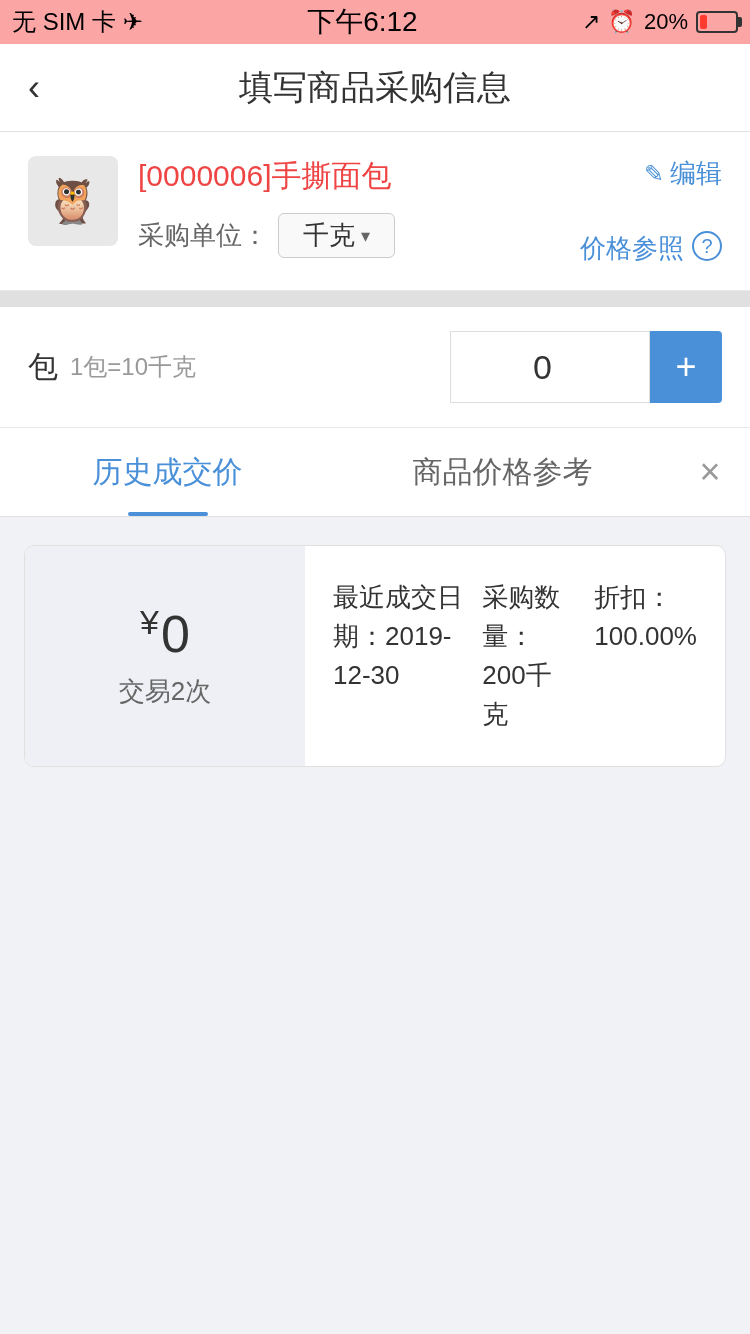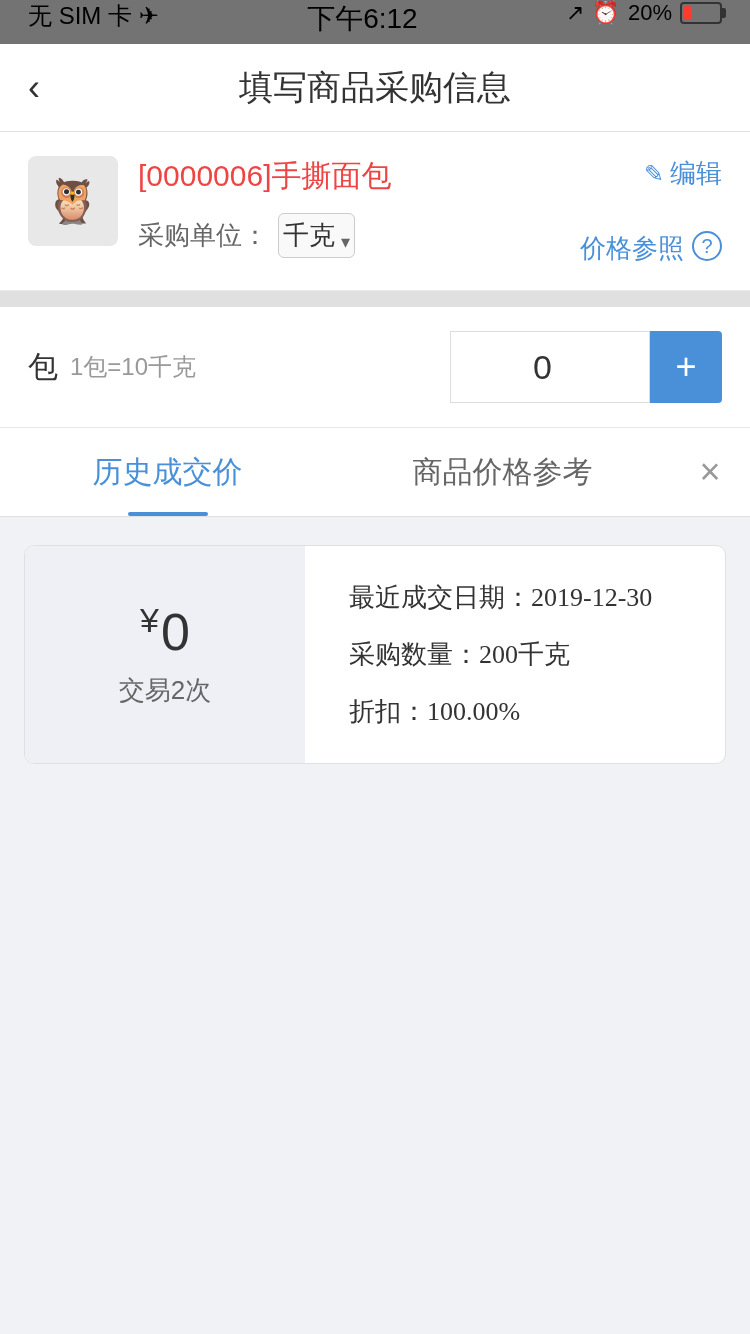--- a/index.html
+++ b/index.html
@@ -9,25 +9,25 @@
       min-height: 1334px;
       font-family: -apple-system, 'PingFang SC', 'Helvetica Neue', Arial, sans-serif;
       background: #f5f5f5;
       overflow-x: hidden;
     }
 
     
     .status-bar {
       width: 100%;
       height: 44px;
-      background: #737373;
-      display: flex;
-      align-items: flex-start;
+      background: #fca5a5;
+      display: flex;
+      align-items: center;
       justify-content: space-between;
-      padding: 0 28px;
+      padding: 0 12px;
       font-size: 26px;
       font-weight: 500;
     }
     .status-left {
       display: flex;
       align-items: center;
       gap: 10px;
       font-size: 24px;
     }
     .status-center {
@@ -141,25 +141,25 @@
       align-items: center;
       gap: 10px;
     }
     .unit-label {
       font-size: 26px;
       color: #666;
     }
     .unit-select {
       border: 1px solid #ccc;
       border-radius: 6px;
-      padding: 4px 4px;
-      font-size: 26px;
-      color: #333;
-      display: flex;
-      align-items: flex-end;
+      padding: 4px 24px;
+      font-size: 26px;
+      color: #333;
+      display: flex;
+      align-items: center;
       gap: 6px;
       background: #f9f9f9;
     }
     .unit-chevron {
       font-size: 18px;
       color: #666;
     }
     .product-edit-btn {
       font-size: 26px;
       color: #4a90d9;
@@ -329,26 +329,25 @@
       vertical-align: super;
       margin-right: 2px;
     }
     .history-count {
       font-size: 26px;
       color: #666;
       margin-top: 10px;
     }
     .history-right {
       flex: 1;
-      padding: 32px 44px;
-      display: flex;
-      flex-direction: column;
+      padding: 32px 28px;
+      display: flex;
+      flex-direction: row;
       justify-content: center;
       gap: 18px;
-      font-family: Liberation Serif, serif;
     }
     .history-detail-row {
       font-size: 26px;
       color: #333;
       line-height: 1.5;
     }
     .detail-label {
       color: #333;
     }
     .detail-value {

